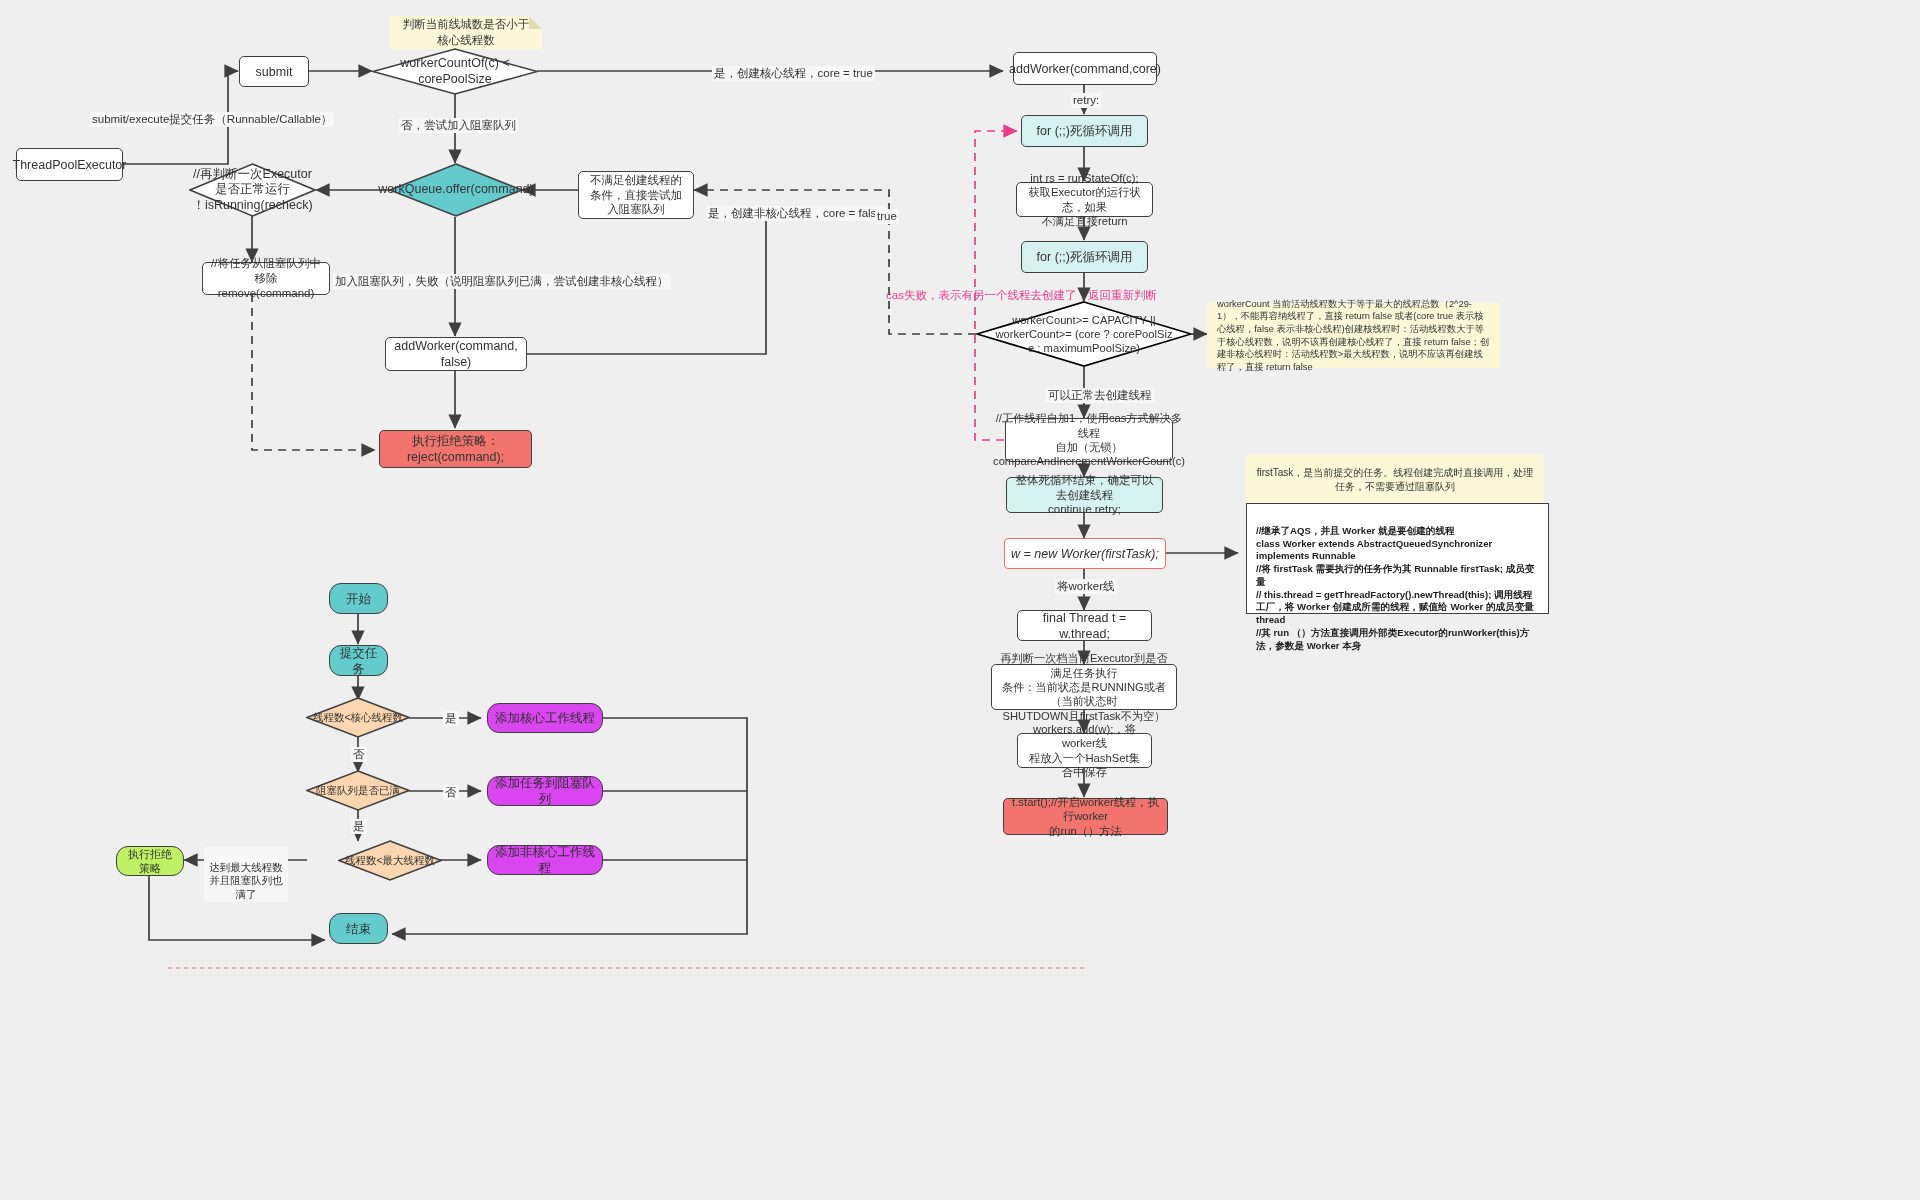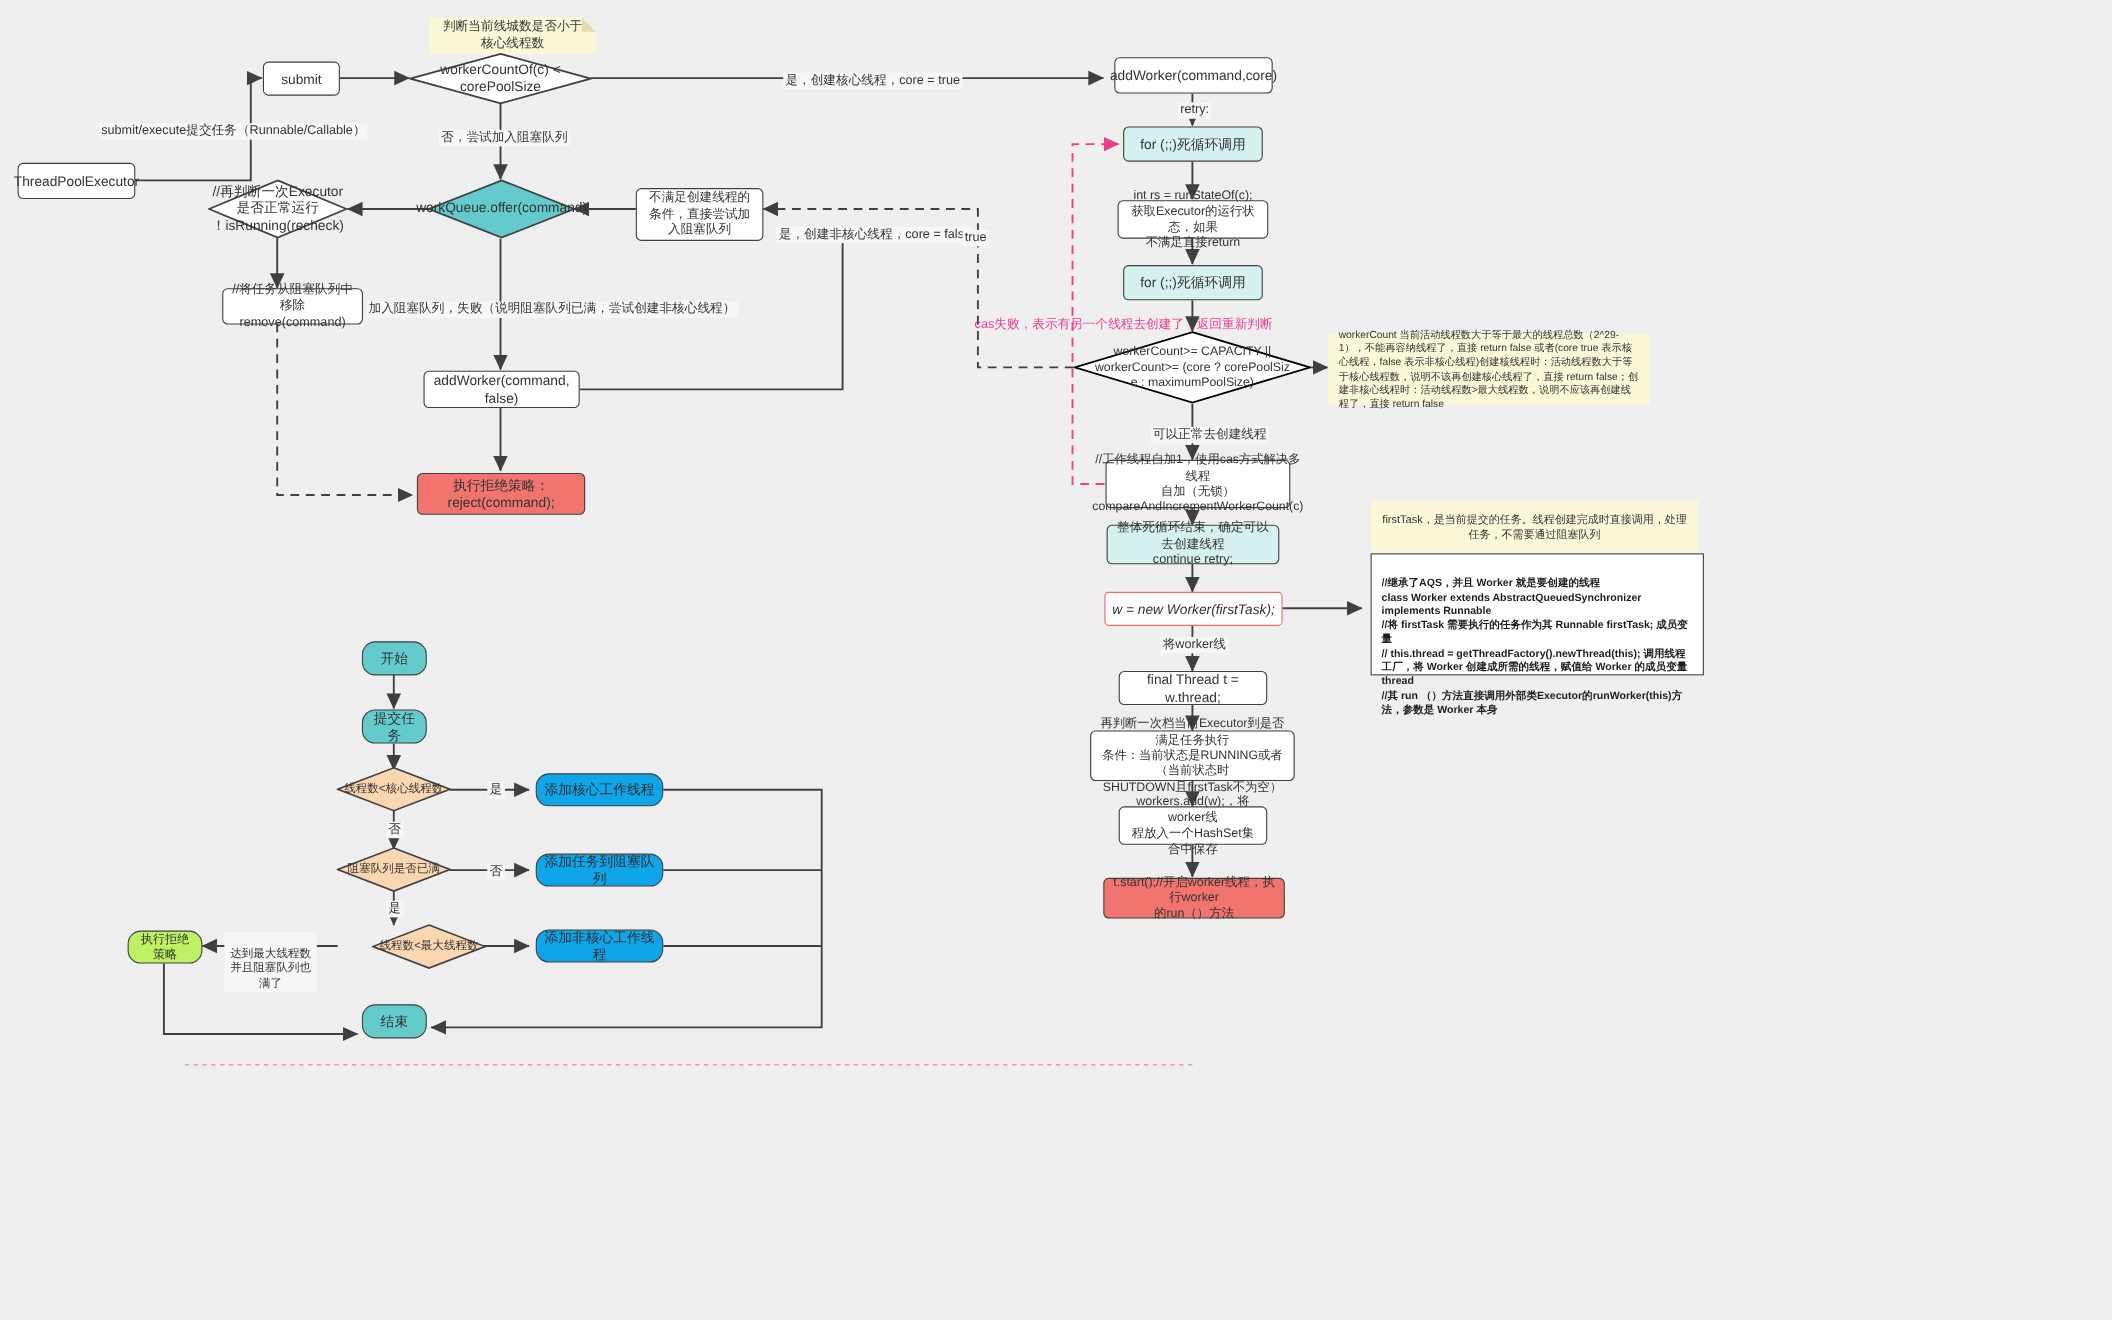--- a/index.html
+++ b/index.html
@@ -58,21 +58,21 @@
     font-size: 12.5px;
   }
   
   .stadium-teal {
     background: #64cbcd;
     border: 1.6px solid #3f3f3f;
     border-radius: 12px;
     font-size: 12.5px;
   }
   .stadium-pink {
-    background: #0ea5e9;
+    background: #d946ef;
     border: 1.6px solid #3f3f3f;
     border-radius: 12px;
     font-size: 12.5px;
     color: #2f2f2f;
   }
   .stadium-red {
     background: #bef264;
     border: 1.6px solid #3f3f3f;
     border-radius: 12px;
     font-size: 12.5px;

